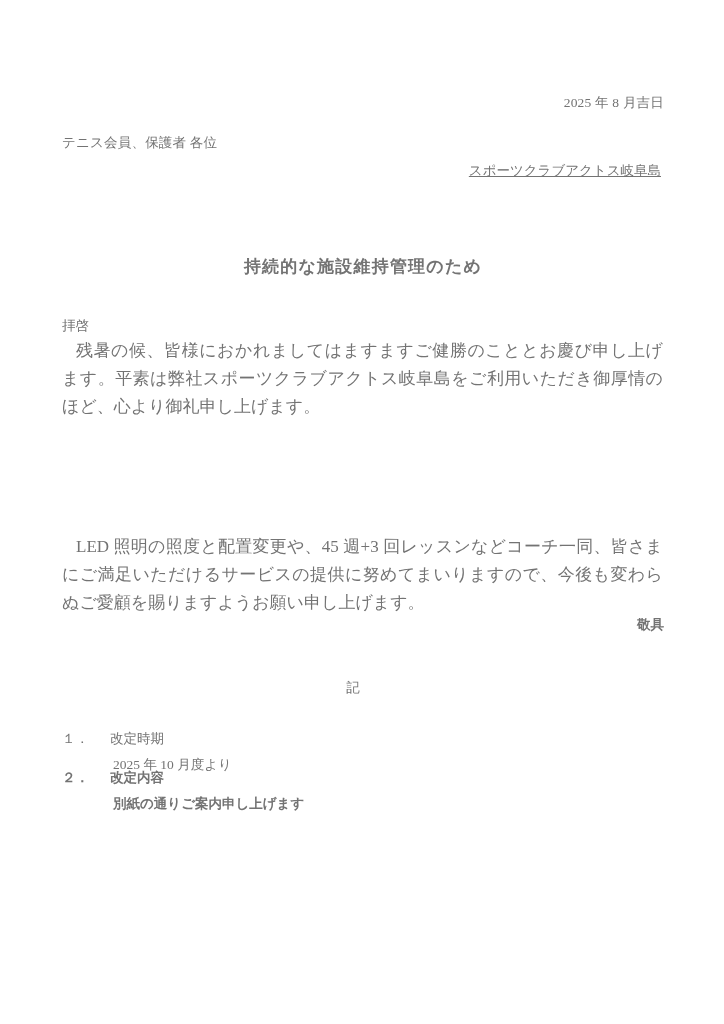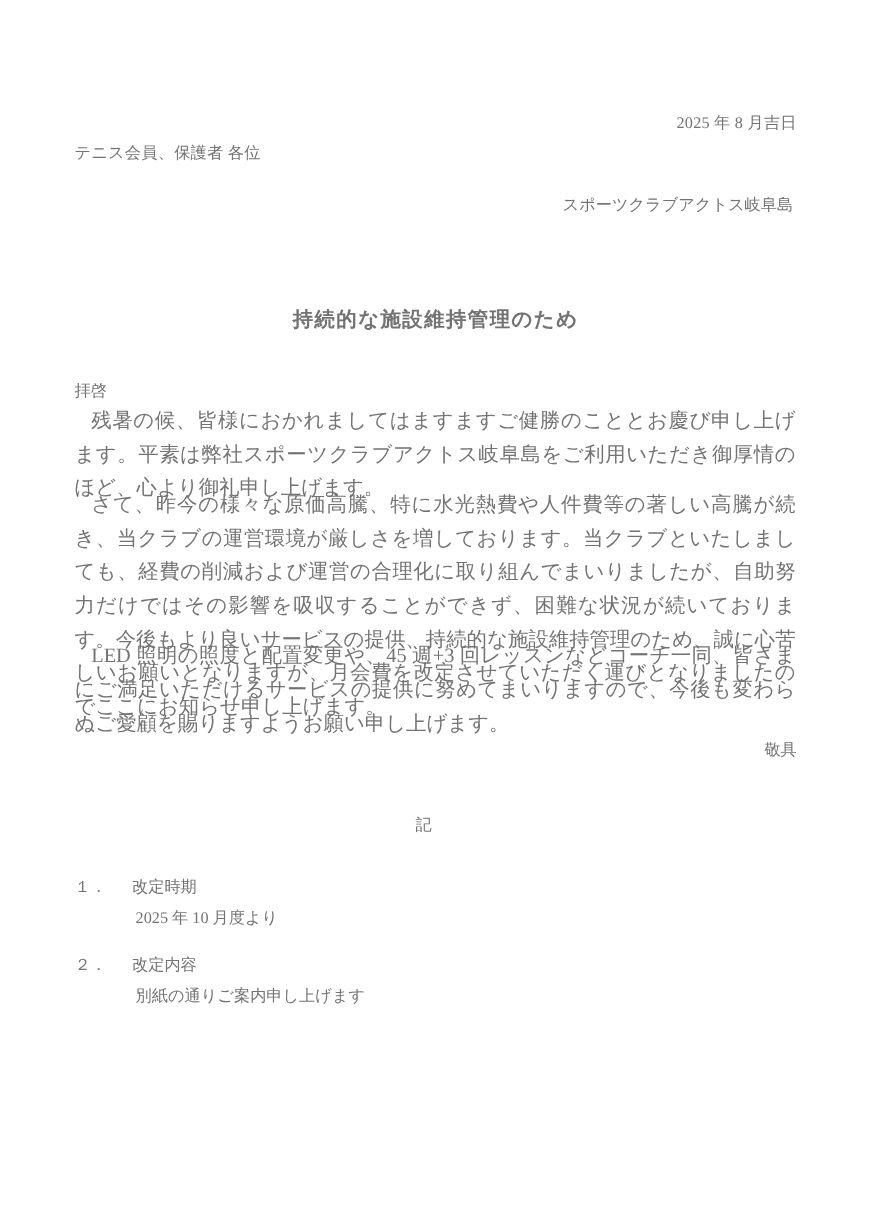--- a/index.html
+++ b/index.html
@@ -35,34 +35,35 @@
     right: 0;
     width: 100%;
     text-align: right;
     font-size: 13.5px;
     letter-spacing: 0.2px;
     white-space: nowrap;
   }
 
   .addressee {
     position: absolute;
-    top: 113px;
+    top: 128px;
     left: 0;
     font-size: 13.5px;
     letter-spacing: 0.2px;
     white-space: nowrap;
   }
 
   .sender-block {
     position: absolute;
     top: 152px;
     right: 3px;
     font-size: 13.5px;
     line-height: 26px;
     white-space: nowrap;
+    text-decoration: underline;
   }
   .sender-block .org { display: block; }
   .sender-block .person { display: block; padding-right: 8px; }
 
   .doc-title {
     position: absolute;
     top: 249px;
     left: 0;
     width: 100%;
     text-align: center;
@@ -92,20 +93,21 @@
   .para-2 { top: 401px; }
   .para-3 { top: 527px; }
 
   .closing-right {
     position: absolute;
     top: 610px;
     left: 0;
     width: 100%;
     text-align: right;
     font-size: 13.5px;
+    font-weight: bold;
   }
 
   .ki-center {
     position: absolute;
     top: 673px;
     left: 0;
     width: 100%;
     text-align: center;
     font-size: 13.5px;
     padding-right: 20px;
@@ -113,21 +115,21 @@
   }
 
   .item {
     position: absolute;
     left: 0;
     width: 100%;
     font-size: 13.5px;
     line-height: 24px;
   }
   .item-1 { top: 721px; }
-  .item-2 { top: 786px; }
+  .item-2 { top: 760px; font-weight: bold; }
 
   .item-head {
     display: block;
     white-space: nowrap;
   }
   .item-num {
     display: inline-block;
     width: 48px;
   }
   .item-body {
@@ -159,21 +161,20 @@
     <div class="sender-block">
       <span class="org">スポーツクラブアクトス岐阜島</span>
     </div>
 
     <div class="doc-title">持続的な施設維持管理のため</div>
 
     <div class="salutation">拝啓</div>
 
     <div class="para para-1">残暑の候、皆様におかれましてはますますご健勝のこととお慶び申し上げます。平素は弊社スポーツクラブアクトス岐阜島をご利用いただき御厚情のほど、心より御礼申し上げます。</div>
 
-    <div class="para para-2">さて、昨今の様々な原価高騰、特に水光熱費や人件費等の著しい高騰が続き、当クラブの運営環境が厳しさを増しております。当クラブといたしましても、経費の削減および運営の合理化に取り組んでまいりましたが、自助努力だけではその影響を吸収することができず、困難な状況が続いております。今後もより良いサービスの提供、持続的な施設維持管理のため、誠に心苦しいお願いとなりますが、月会費を改定させていただく運びとなりましたのでここにお知らせ申し上げます。</div>
 
     <div class="para para-3">LED 照明の照度と配置変更や、45 週+3 回レッスンなどコーチ一同、皆さまにご満足いただけるサービスの提供に努めてまいりますので、今後も変わらぬご愛顧を賜りますようお願い申し上げます。</div>
 
     <div class="closing-right">敬具</div>
 
     <div class="ki-center">記</div>
 
     <div class="item item-1">
       <span class="item-head">
         <span class="item-num">１．</span><span>改定時期</span>

